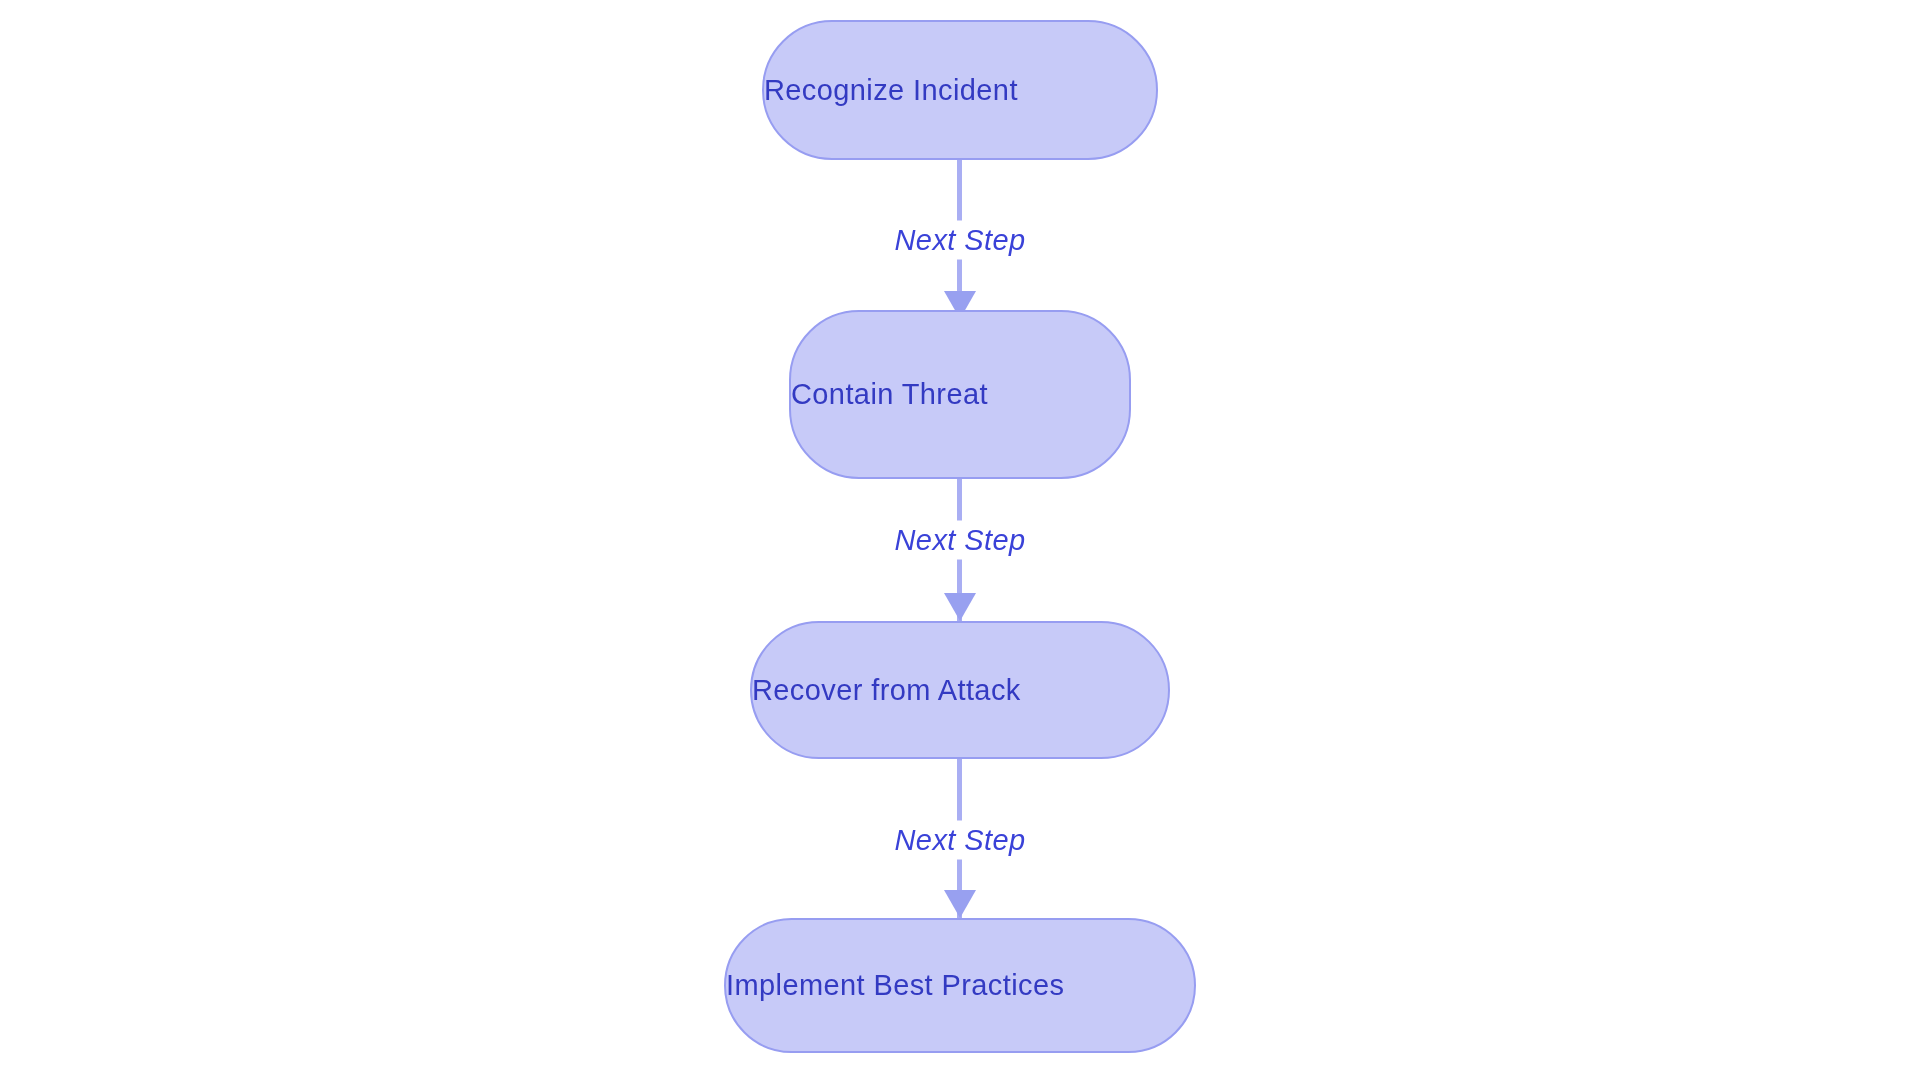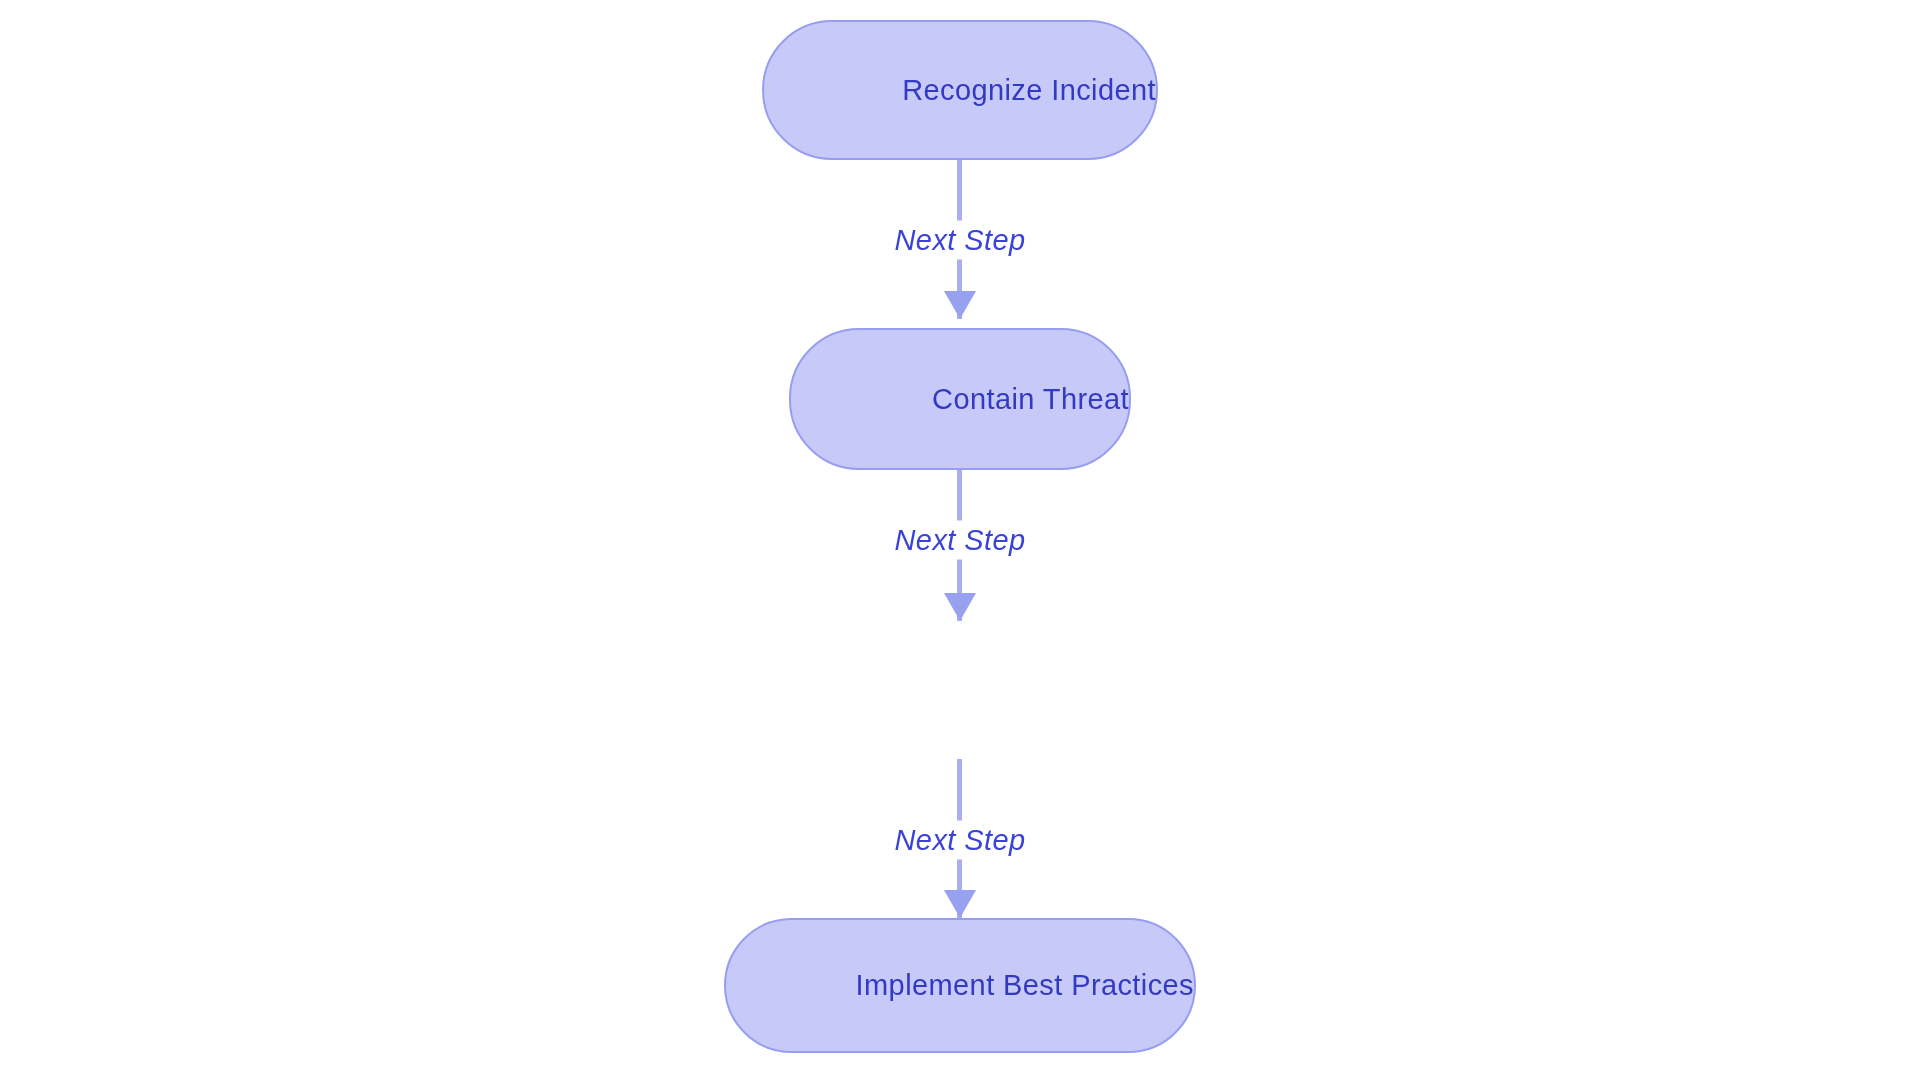--- a/index.html
+++ b/index.html
@@ -6,32 +6,32 @@
   .canvas{
     position:relative;
     width:1920px;height:1083px;
     background:var(--background,#ffffff);
     overflow:hidden;
     font-family:"Liberation Sans","DejaVu Sans",sans-serif;
   }
   
   .node{
     position:absolute;
-    display:flex;align-items:center;justify-content:flex-end;
+    display:flex;align-items:center;justify-content:flex-start;
     background:var(--node-fill,#c7caf8);
     border:2px solid var(--node-border,#979df1);
     border-radius:70px;
     color:var(--node-text,#333ac2);
     font-size:29px;
     letter-spacing:.4px;
     box-sizing:border-box;
     white-space:nowrap;
   }
   .n1{left:762px;top:20px;width:396px;height:140px}
-  .n2{left:789px;top:328px;width:342px;height:142px}
+  .n2{left:789px;top:310px;width:342px;height:169px}
   .n3{left:750px;top:621px;width:420px;height:138px}
   .n4{left:724px;top:918px;width:472px;height:135px}
   
   .edge-line{
     position:absolute;left:957px;width:5px;
     background:var(--edge-line,#a9aef3);
   }
   .e1 .edge-line{top:160px;height:159px}
   .e2 .edge-line{top:461px;height:160px}
   .e3 .edge-line{top:759px;height:159px}
@@ -82,18 +82,21 @@
   </div>
 
   <div class="node n1">
     <span class="node-label">Recognize Incident</span>
   </div>
 
   <div class="node n2">
     <span class="node-label">Contain Threat</span>
   </div>
 
+  <div class="node n3">
+    <span class="node-label">Recover from Attack</span>
+  </div>
 
   <div class="node n4">
     <span class="node-label">Implement Best Practices</span>
   </div>
 
 </div>
 
 </body></html>

